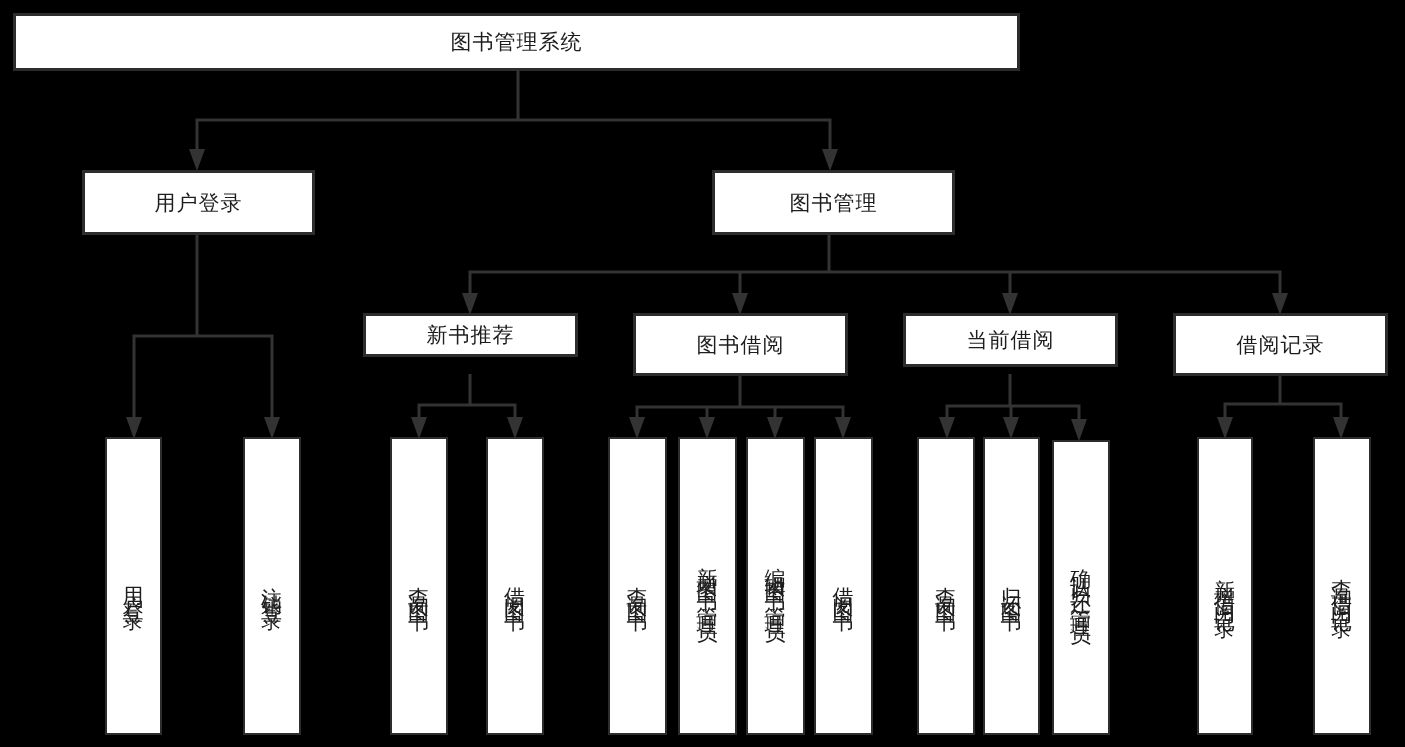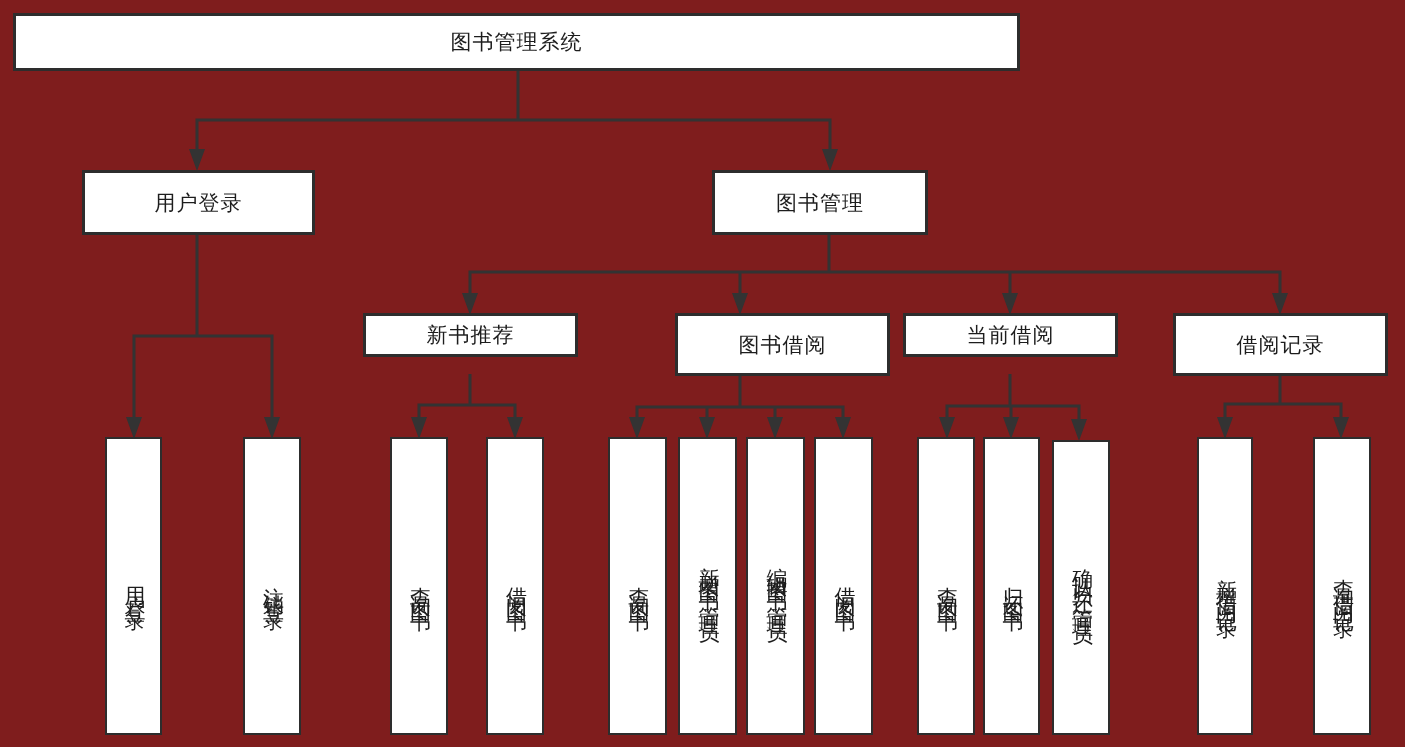--- a/index.html
+++ b/index.html
@@ -1,22 +1,22 @@
 <!DOCTYPE html>
 <html><head>
 <meta charset="utf-8">
 <style>
   html, body { margin: 0; padding: 0; background: #ffffff; }
   .canvas {
     position: relative;
     width: 1405px;
     height: 747px;
-    background: #7f1d1d;
+    background: #000000;
     overflow: hidden;
-    font-family: Liberation Mono, monospace;
+    font-family: Liberation Sans, sans-serif;
     color: #1d1d1d;
   }
   svg.wires {
     position: absolute;
     left: 0; top: 0;
     width: 1405px; height: 747px;
     z-index: 1;
   }
   .node {
     position: absolute;
@@ -58,24 +58,24 @@
     left: 1183px;
     top: 718px;
     z-index: 3;
     font-size: 20px;
     color: #9f9f9f;
     white-space: nowrap;
   }
   
   #root-node        { left: 13px;   top: 13px;  width: 1007px; height: 58px; }
   #node-user-login  { left: 82px;   top: 170px; width: 233px;  height: 65px; }
-  #node-book-mgmt   { left: 712px;  top: 170px; width: 216px;  height: 65px; }
+  #node-book-mgmt   { left: 712px;  top: 170px; width: 243px;  height: 65px; }
   #node-new-book    { left: 363px;  top: 313px; width: 215px;  height: 44px; }
-  #node-book-borrow { left: 633px;  top: 313px; width: 215px;  height: 63px; margin-left: 42px; }
-  #node-cur-borrow  { left: 903px;  top: 313px; width: 215px;  height: 44px; }
+  #node-book-borrow { left: 633px;  top: 313px; width: 215px;  height: 63px; }
+  #node-cur-borrow  { left: 903px;  top: 313px; width: 215px;  height: 54px; }
   #node-records     { left: 1173px; top: 313px; width: 215px;  height: 63px; }
   #leaf-0  { left: 105px;  width: 57px; }
   #leaf-1  { left: 243px;  }
   #leaf-2  { left: 390px;  }
   #leaf-3  { left: 486px;  }
   #leaf-4  { left: 608px;  width: 59px; }
   #leaf-5  { left: 678px;  width: 59px; }
   #leaf-6  { left: 746px;  width: 59px; }
   #leaf-7  { left: 814px;  width: 59px; }
   #leaf-8  { left: 917px;  }

